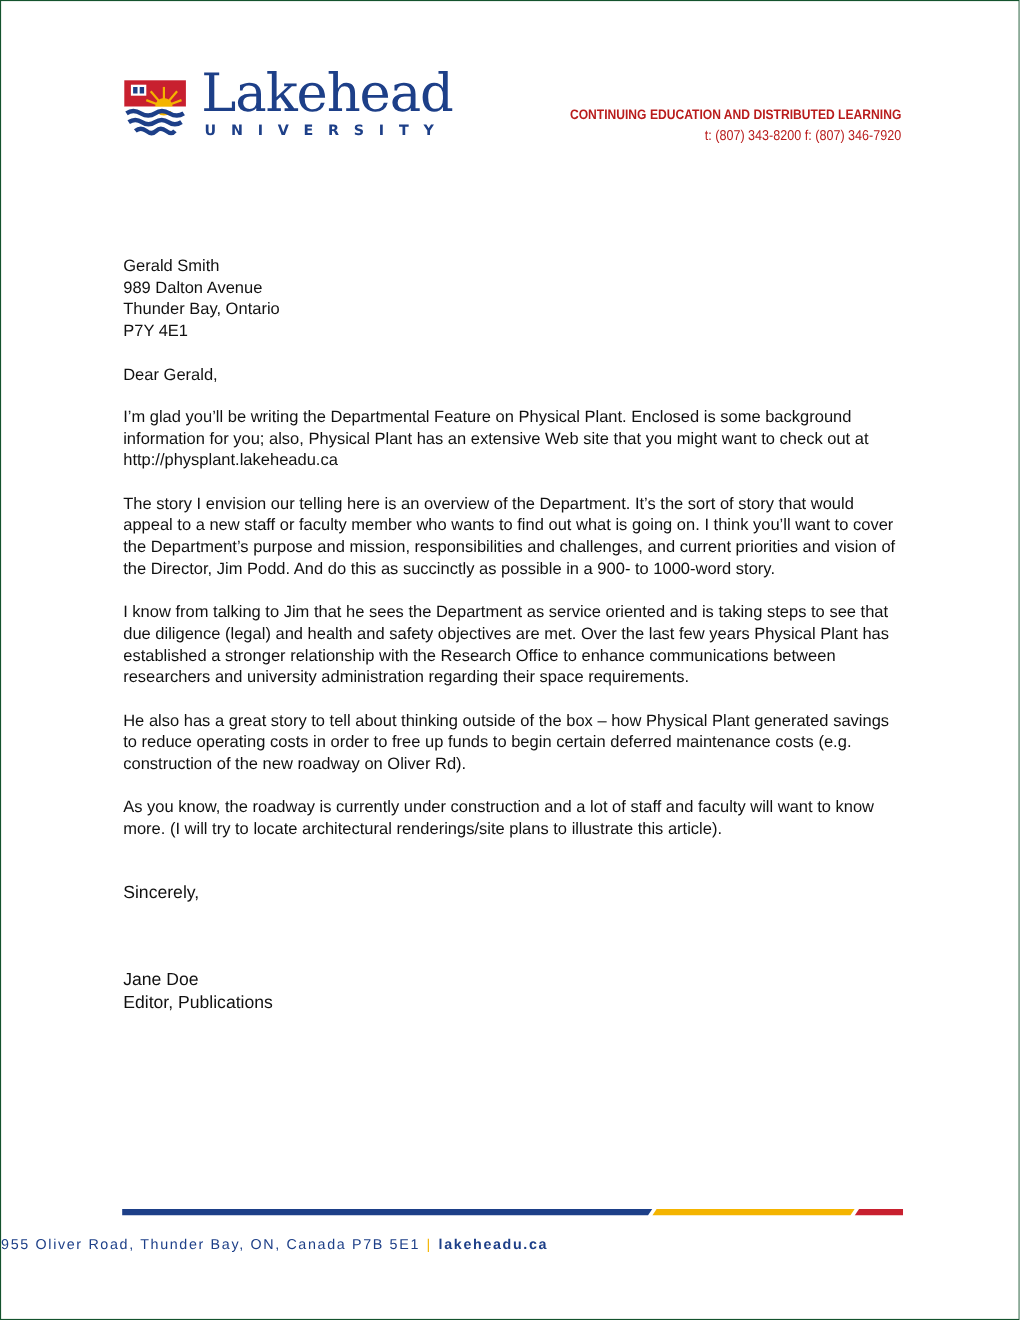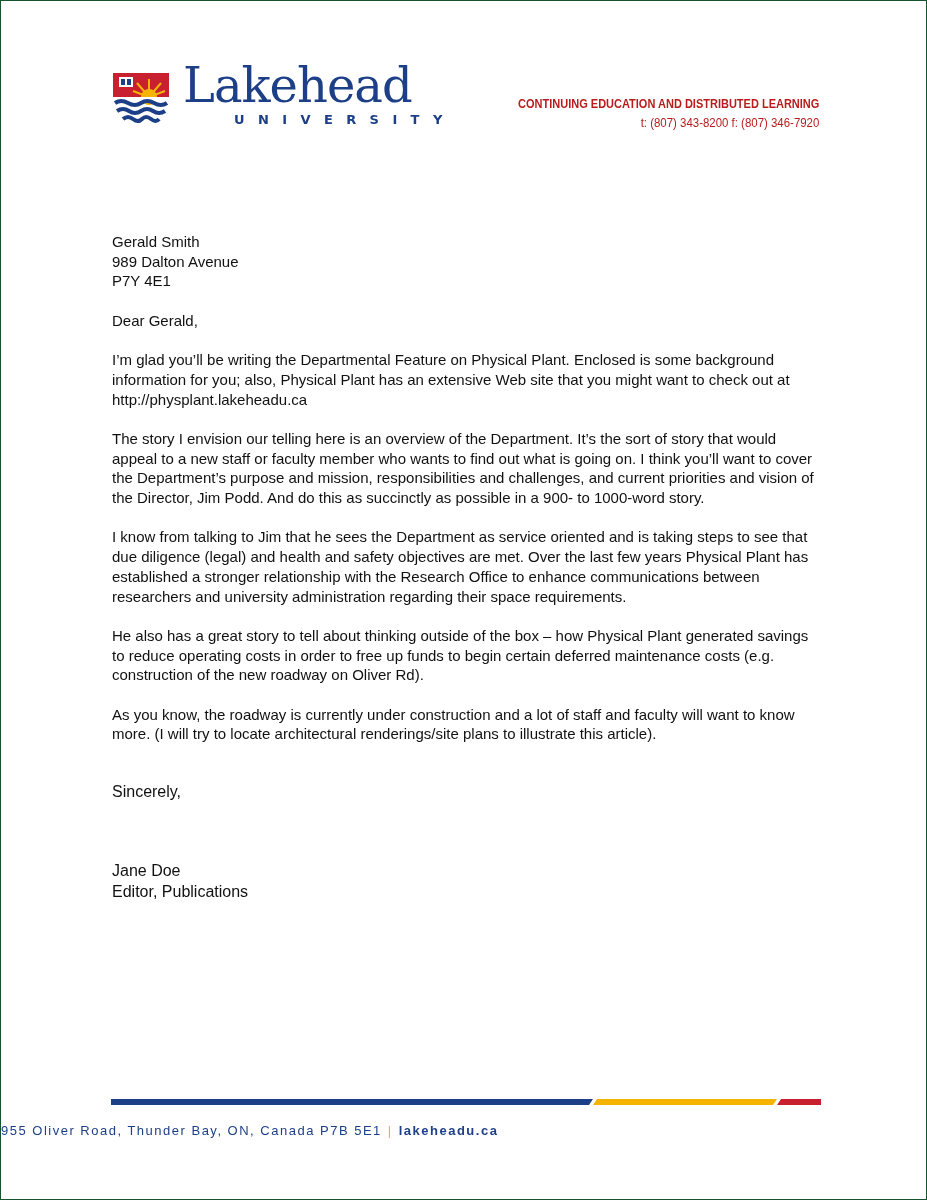--- a/index.html
+++ b/index.html
@@ -11,21 +11,21 @@
   .logo { position: absolute; left: 110px; top: 70px; width: 290px; height: 62px; }
   .shield { position: absolute; left: 0; top: 0; width: 60px; height: 60px; }
   .wordmark {
     position: absolute; left: 72px; top: -10px;
     font-family: "DejaVu Serif", "Liberation Serif", serif;
     font-size: 48px; color: #1d3f88; letter-spacing: -1px; line-height: 1;
   }
   .univ {
     position: absolute; left: 75px; top: 42px;
     font-family: "DejaVu Sans", "Liberation Sans", sans-serif; font-weight: bold;
-    font-size: 13px; color: #1d3f88; letter-spacing: 13.4px; line-height: 1; margin-left: 48px;
+    font-size: 13px; color: #1d3f88; letter-spacing: 13.4px; line-height: 1;
   }
   .dept {
     position: absolute; right: 107px; top: 96px; text-align: right;
     font-family: Liberation Sans, sans-serif; color: #b91c1c;
   }
   .dept .name { font-size: 12.5px; font-weight: bold; letter-spacing: 0px; transform: scaleX(0.88); transform-origin: right; white-space: nowrap; }
   .dept .phones { font-size: 13px; margin-top: 4px; transform: scaleX(0.88); transform-origin: right; white-space: nowrap; }
   .letter {
     position: absolute; left: 111px; top: 231px; width: 712px;
     font-family: "Liberation Sans", sans-serif; font-size: 15px; line-height: 19.7px; color: #111;
@@ -74,20 +74,21 @@
 
   <div class="dept">
     <div class="name">CONTINUING  EDUCATION AND DISTRIBUTED LEARNING</div>
     <div class="phones">t: (807) 343-8200  f: (807) 346-7920</div>
   </div>
 
   <div class="letter">
     <p class="addr">
       <span style="display:block">Gerald Smith</span>
       <span style="display:block">989 Dalton Avenue</span>
+      <span style="display:block">Thunder Bay, Ontario</span>
       <span style="display:block">P7Y 4E1</span>
     </p>
     <p>Dear Gerald,</p>
     <p>I’m glad you’ll be writing the Departmental Feature on Physical Plant.  Enclosed is some background information for you; also, Physical Plant has an extensive Web site that you might want to check out at http://physplant.lakeheadu.ca</p>
     <p>The story I envision our telling here is an overview of the Department. It’s the sort of story that would appeal to a new staff or faculty member who wants to find out what is going on. I think you’ll want to cover the Department’s purpose and mission, responsibilities and challenges, and current priorities and vision of the Director, Jim Podd. And do this as succinctly as possible in a 900- to 1000-word story.</p>
     <p>I know from talking to Jim that he sees the Department as service oriented and is taking steps to see that due diligence (legal) and health and safety objectives are met. Over the last few years Physical Plant has established a stronger relationship with the Research Office to enhance communications between researchers and university administration regarding their space requirements.</p>
     <p>He also has a great story to tell about thinking outside of the box – how Physical Plant generated savings to reduce operating costs in order to free up funds to begin certain deferred maintenance costs (e.g. construction of the new roadway on Oliver Rd).</p>
     <p>As you know, the roadway is currently under construction and a lot of staff and faculty will want to know more. (I will try to locate architectural renderings/site plans to illustrate this article).</p>
     <div class="closing" style="font-size:16px">Sincerely,</div>
     <div class="sig">

